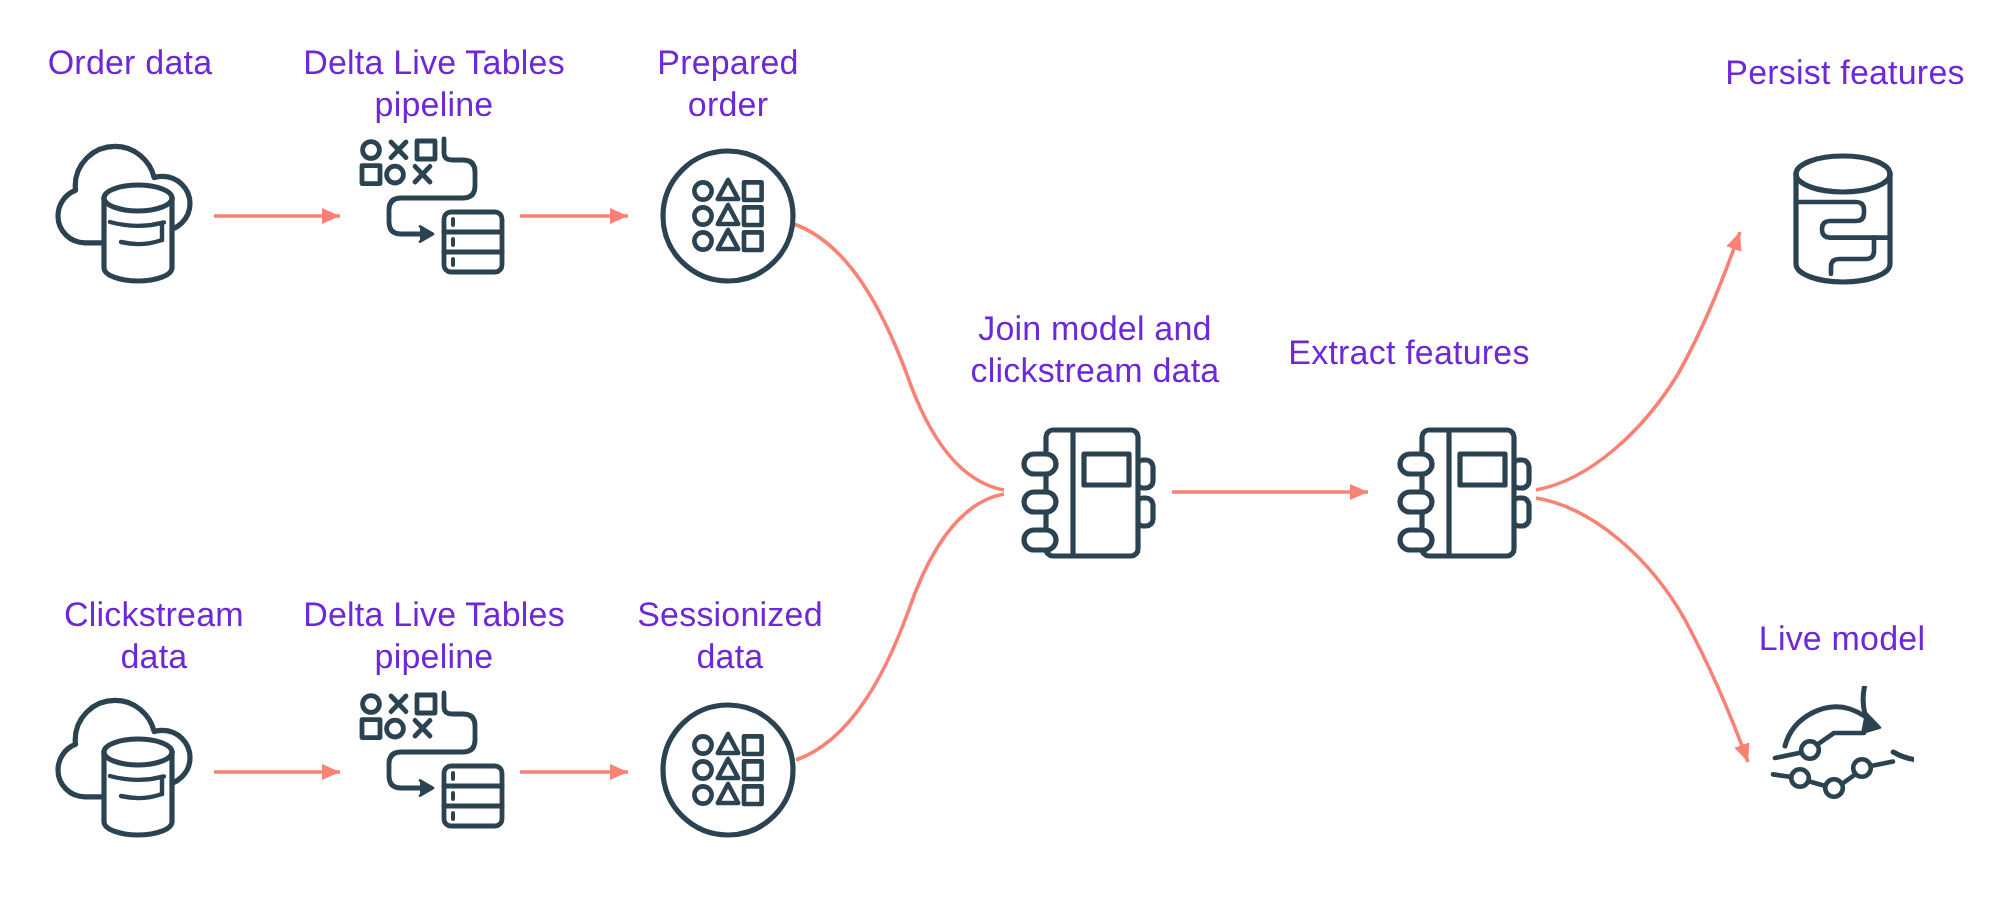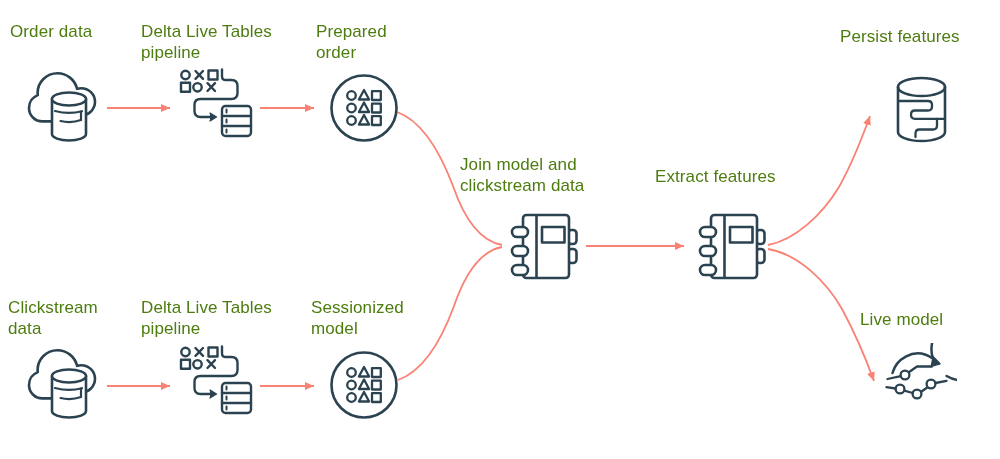--- a/index.html
+++ b/index.html
@@ -1,21 +1,21 @@
 <!DOCTYPE html>
 <html><head>
 <meta charset="utf-8">
 <style>
   html,body{margin:0;padding:0;background:#fff;}
   .canvas{
     position:relative;width:1000px;height:459px;background:#ffffff;
     font-family:"Liberation Sans", sans-serif;overflow:hidden;
   }
   .label{
-    position:absolute;color:#4d7c0f;
+    position:absolute;text-align:center;color:#6d28d9;
     font-size:17px;line-height:21px;white-space:pre-line;letter-spacing:.1px;
   }
   .icon{position:absolute;width:80px;height:80px;}
   .arrows{position:absolute;left:0;top:0;}
   svg{display:block;}
 </style>
 </head>
 <body>
 
 <div class="canvas">
@@ -40,28 +40,28 @@
   </svg>
 
   <div class="label" style="left:10px;top:21px;width:110px">Order data</div>
   <div class="label" style="left:141px;top:21px;width:152px">Delta Live Tables
 pipeline</div>
   <div class="label" style="left:316px;top:21px;width:96px">Prepared
 order</div>
   <div class="label" style="left:840px;top:26px;width:165px">Persist features</div>
   <div class="label" style="left:460px;top:154px;width:175px">Join model and
 clickstream data</div>
-  <div class="label" style="left:655px;top:166px;width:165px">Extract features</div>
+  <div class="label" style="left:622px;top:166px;width:165px">Extract features</div>
   <div class="label" style="left:860px;top:309px;width:122px">Live model</div>
-  <div class="label" style="left:8px;top:297px;width:110px">Clickstream
+  <div class="label" style="left:22px;top:297px;width:110px">Clickstream
 data</div>
   <div class="label" style="left:141px;top:297px;width:152px">Delta Live Tables
 pipeline</div>
   <div class="label" style="left:311px;top:297px;width:108px">Sessionized
-model</div>
+data</div>
 
   <svg class="icon" style="left:24px;top:68px" viewBox="0 0 80 80">
     <g stroke="#2B4350" stroke-width="2.6" fill="none" stroke-linejoin="round" stroke-linecap="round">
       <path d="M57,47.5 C64.8,47.5 71,41.3 71,33.8 C71,26.3 64.8,20.2 57.2,20.2 C55.8,20.2 54.4,20.4 53.1,20.8 C50.9,11.8 42.9,5.2 33.5,5.2 C22.5,5.2 13.6,14.1 13.6,25 C13.6,25.7 13.7,26.4 13.8,27.1 C8.6,29.1 5,34.1 5,40 C5,47.4 11,53.4 18.4,53.4 L56,53.4"></path>
       <path d="M28,31 V66 A17,6.5 0 0 0 62,66 V31" fill="#fff"></path>
       <ellipse cx="45" cy="31" rx="17" ry="6.5" fill="#fff"></ellipse>
       <g stroke-width="2.2">
         <path d="M31,43 Q45,46.8 58,43.2"></path>
         <path d="M57,43.5 V52"></path>
         <path d="M57,52 Q47,55.5 36.5,53"></path>

